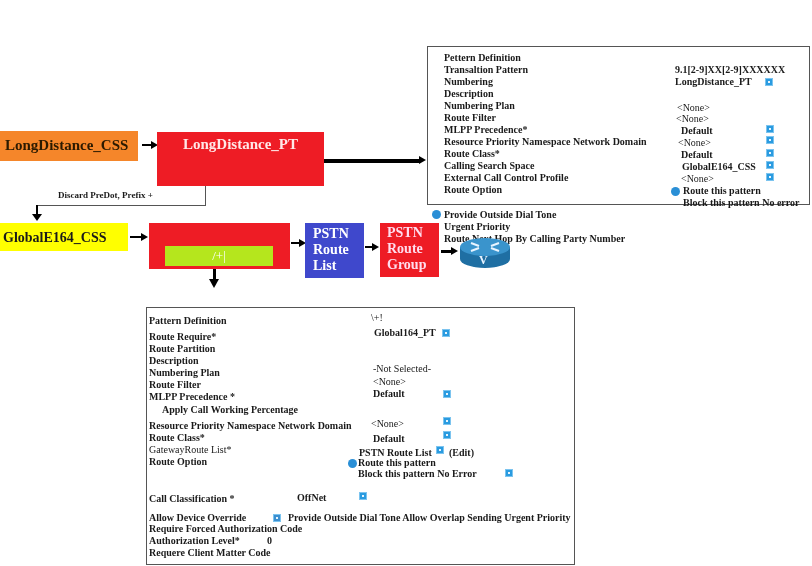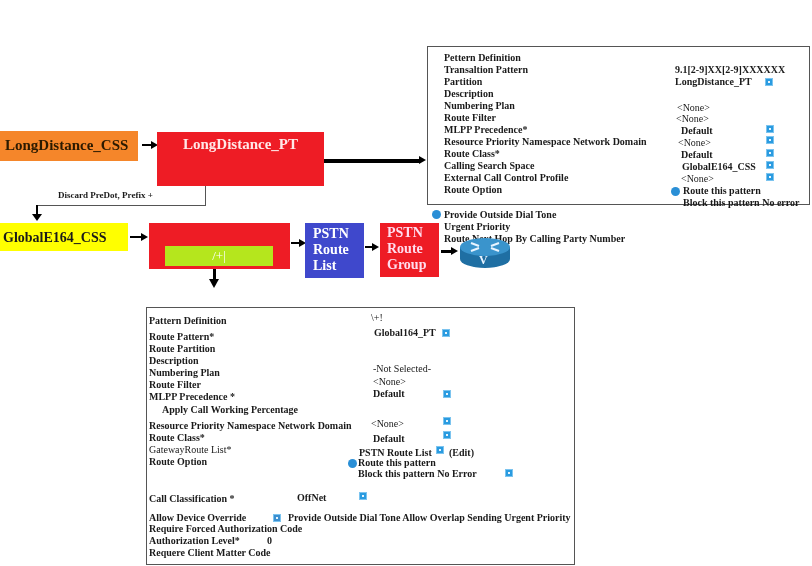--- a/index.html
+++ b/index.html
@@ -16,21 +16,21 @@
   .arrow-h::after { content:""; position:absolute; right:-6px; top:-3px; border-left:7px solid #000; border-top:4.5px solid transparent; border-bottom:4.5px solid transparent; }
   .line { position:absolute; background:#555; }
 </style>
 </head>
 <body>
 
 <div class="panel" style="left:427px; top:0px; width:383px; height:159px;margin-top:46px;">
   <div class="lbl" style="left:16px; top:5px;">Pettern Definition</div>
   <div class="lbl" style="left:16px; top:17px;">Transaltion Pattern</div>
   <div class="val" style="left:247px; top:17px;">9.1[2-9]XX[2-9]XXXXXX</div>
-  <div class="lbl" style="left:16px; top:29px;">Partition</div>
+  <div class="lbl" style="left:16px; top:29px;">Numbering</div>
   <div class="val" style="left:247px; top:29px;">LongDistance_PT</div>
   <div class="chk" style="left:337px; top:31px;"></div>
   <div class="lbl" style="left:16px; top:41px;">Description</div>
   <div class="lbl" style="left:16px; top:53px;">Numbering Plan</div>
   <div class="val" style="left:249px; top:55px; font-weight:normal;">&lt;None&gt;</div>
   <div class="lbl" style="left:16px; top:65px;">Route Filter</div>
   <div class="val" style="left:248px; top:66px; font-weight:normal;">&lt;None&gt;</div>
   <div class="lbl" style="left:16px; top:77px;">MLPP Precedence*</div>
   <div class="val" style="left:253px; top:78px;">Default</div>
   <div class="chk" style="left:338px; top:78px;"></div>
@@ -113,21 +113,21 @@
         <path d="M12 15 L20 12"></path>
         <path d="M40 15 L32 12"></path>
     </g>
   </svg>
   <span style="position:absolute; left:20px; top:17px; color:#e8f4ff; font-weight:bold; font-size:12px;">V</span>
 </div>
 
 <div class="panel" style="left:146px; top:307px; width:429px; height:258px;">
   <div class="lbl" style="left:2px; top:7px;">Pattern Definition</div>
   <div class="val" style="left:224px; top:4px; font-weight:normal;">\+!</div>
-  <div class="lbl" style="left:2px; top:23px;">Route Pattern*</div>
+  <div class="lbl" style="left:2px; top:23px;">Route Require*</div>
   <div class="val" style="left:227px; top:19px;text-align:right;">Global164_PT</div>
   <div class="chk" style="left:295px; top:21px;"></div>
   <div class="lbl" style="left:2px; top:35px;">Route Partition</div>
   <div class="lbl" style="left:2px; top:47px;">Description</div>
   <div class="lbl" style="left:2px; top:59px;">Numbering Plan</div>
   <div class="val" style="left:226px; top:55px; font-weight:normal;">-Not Selected-</div>
   <div class="lbl" style="left:2px; top:71px;">Route Filter</div>
   <div class="val" style="left:226px; top:68px; font-weight:normal;">&lt;None&gt;</div>
   <div class="lbl" style="left:2px; top:83px;">MLPP  Precedence *</div>
   <div class="val" style="left:226px; top:80px;">Default</div>

